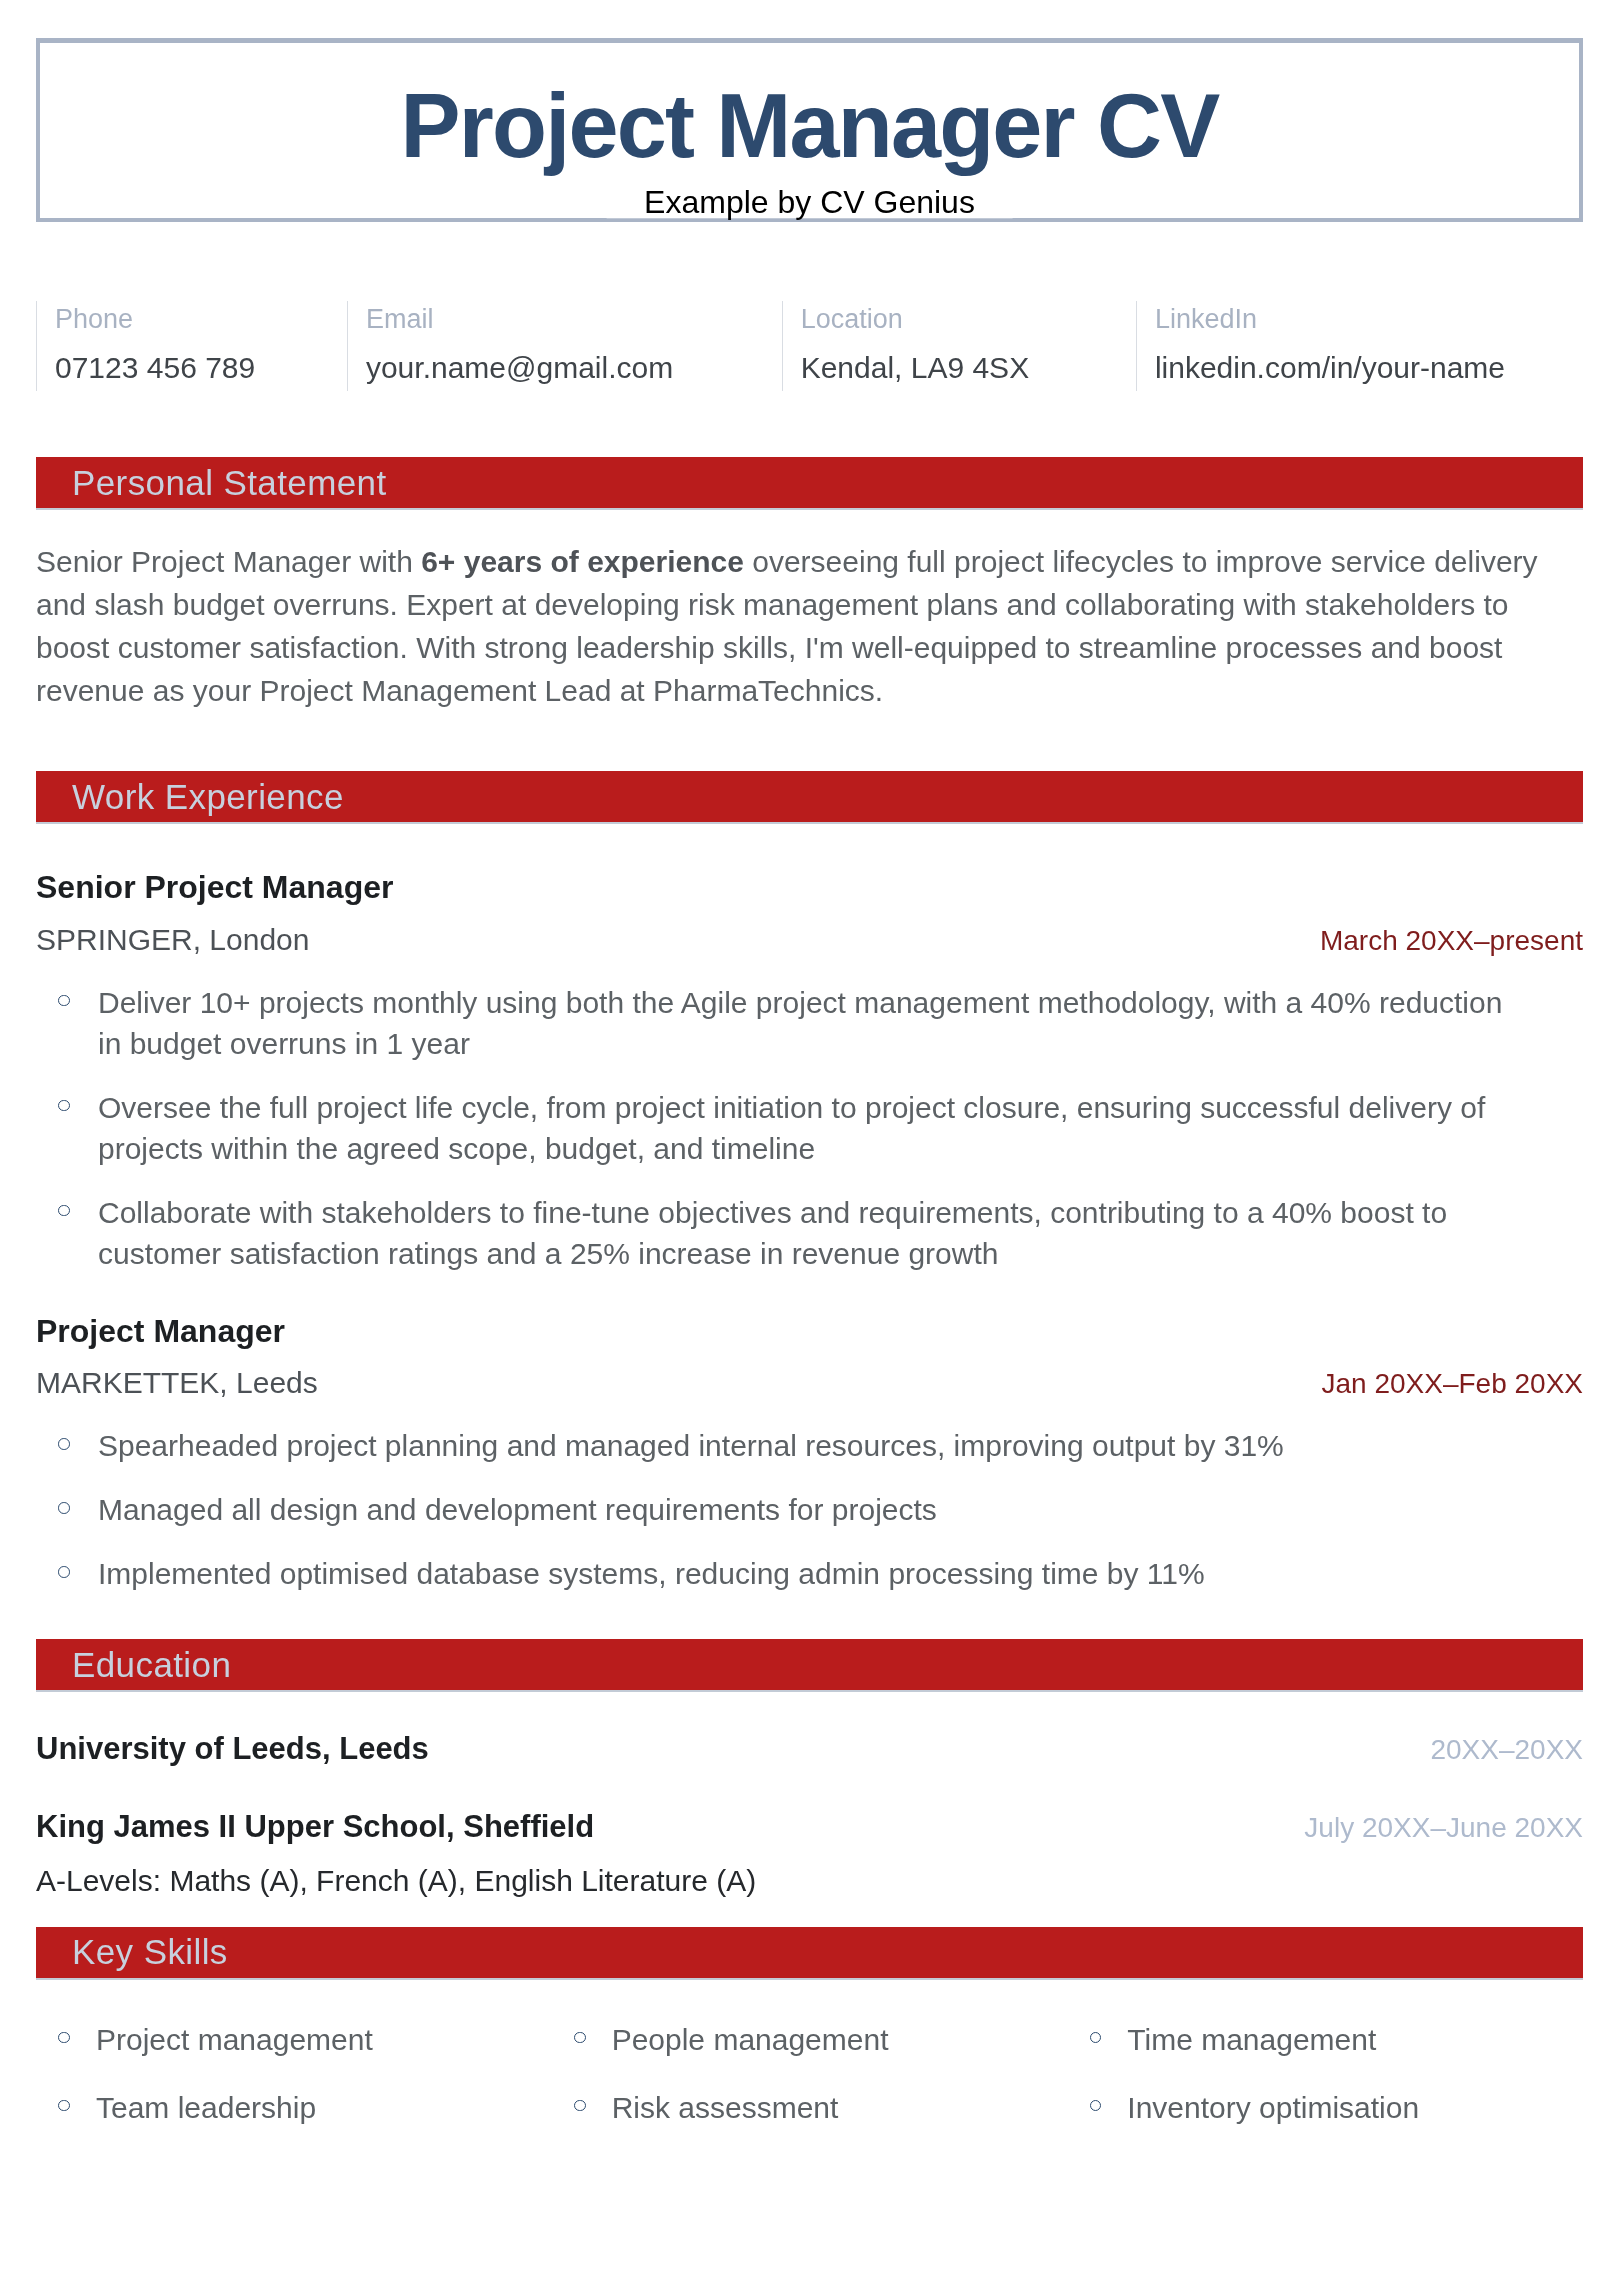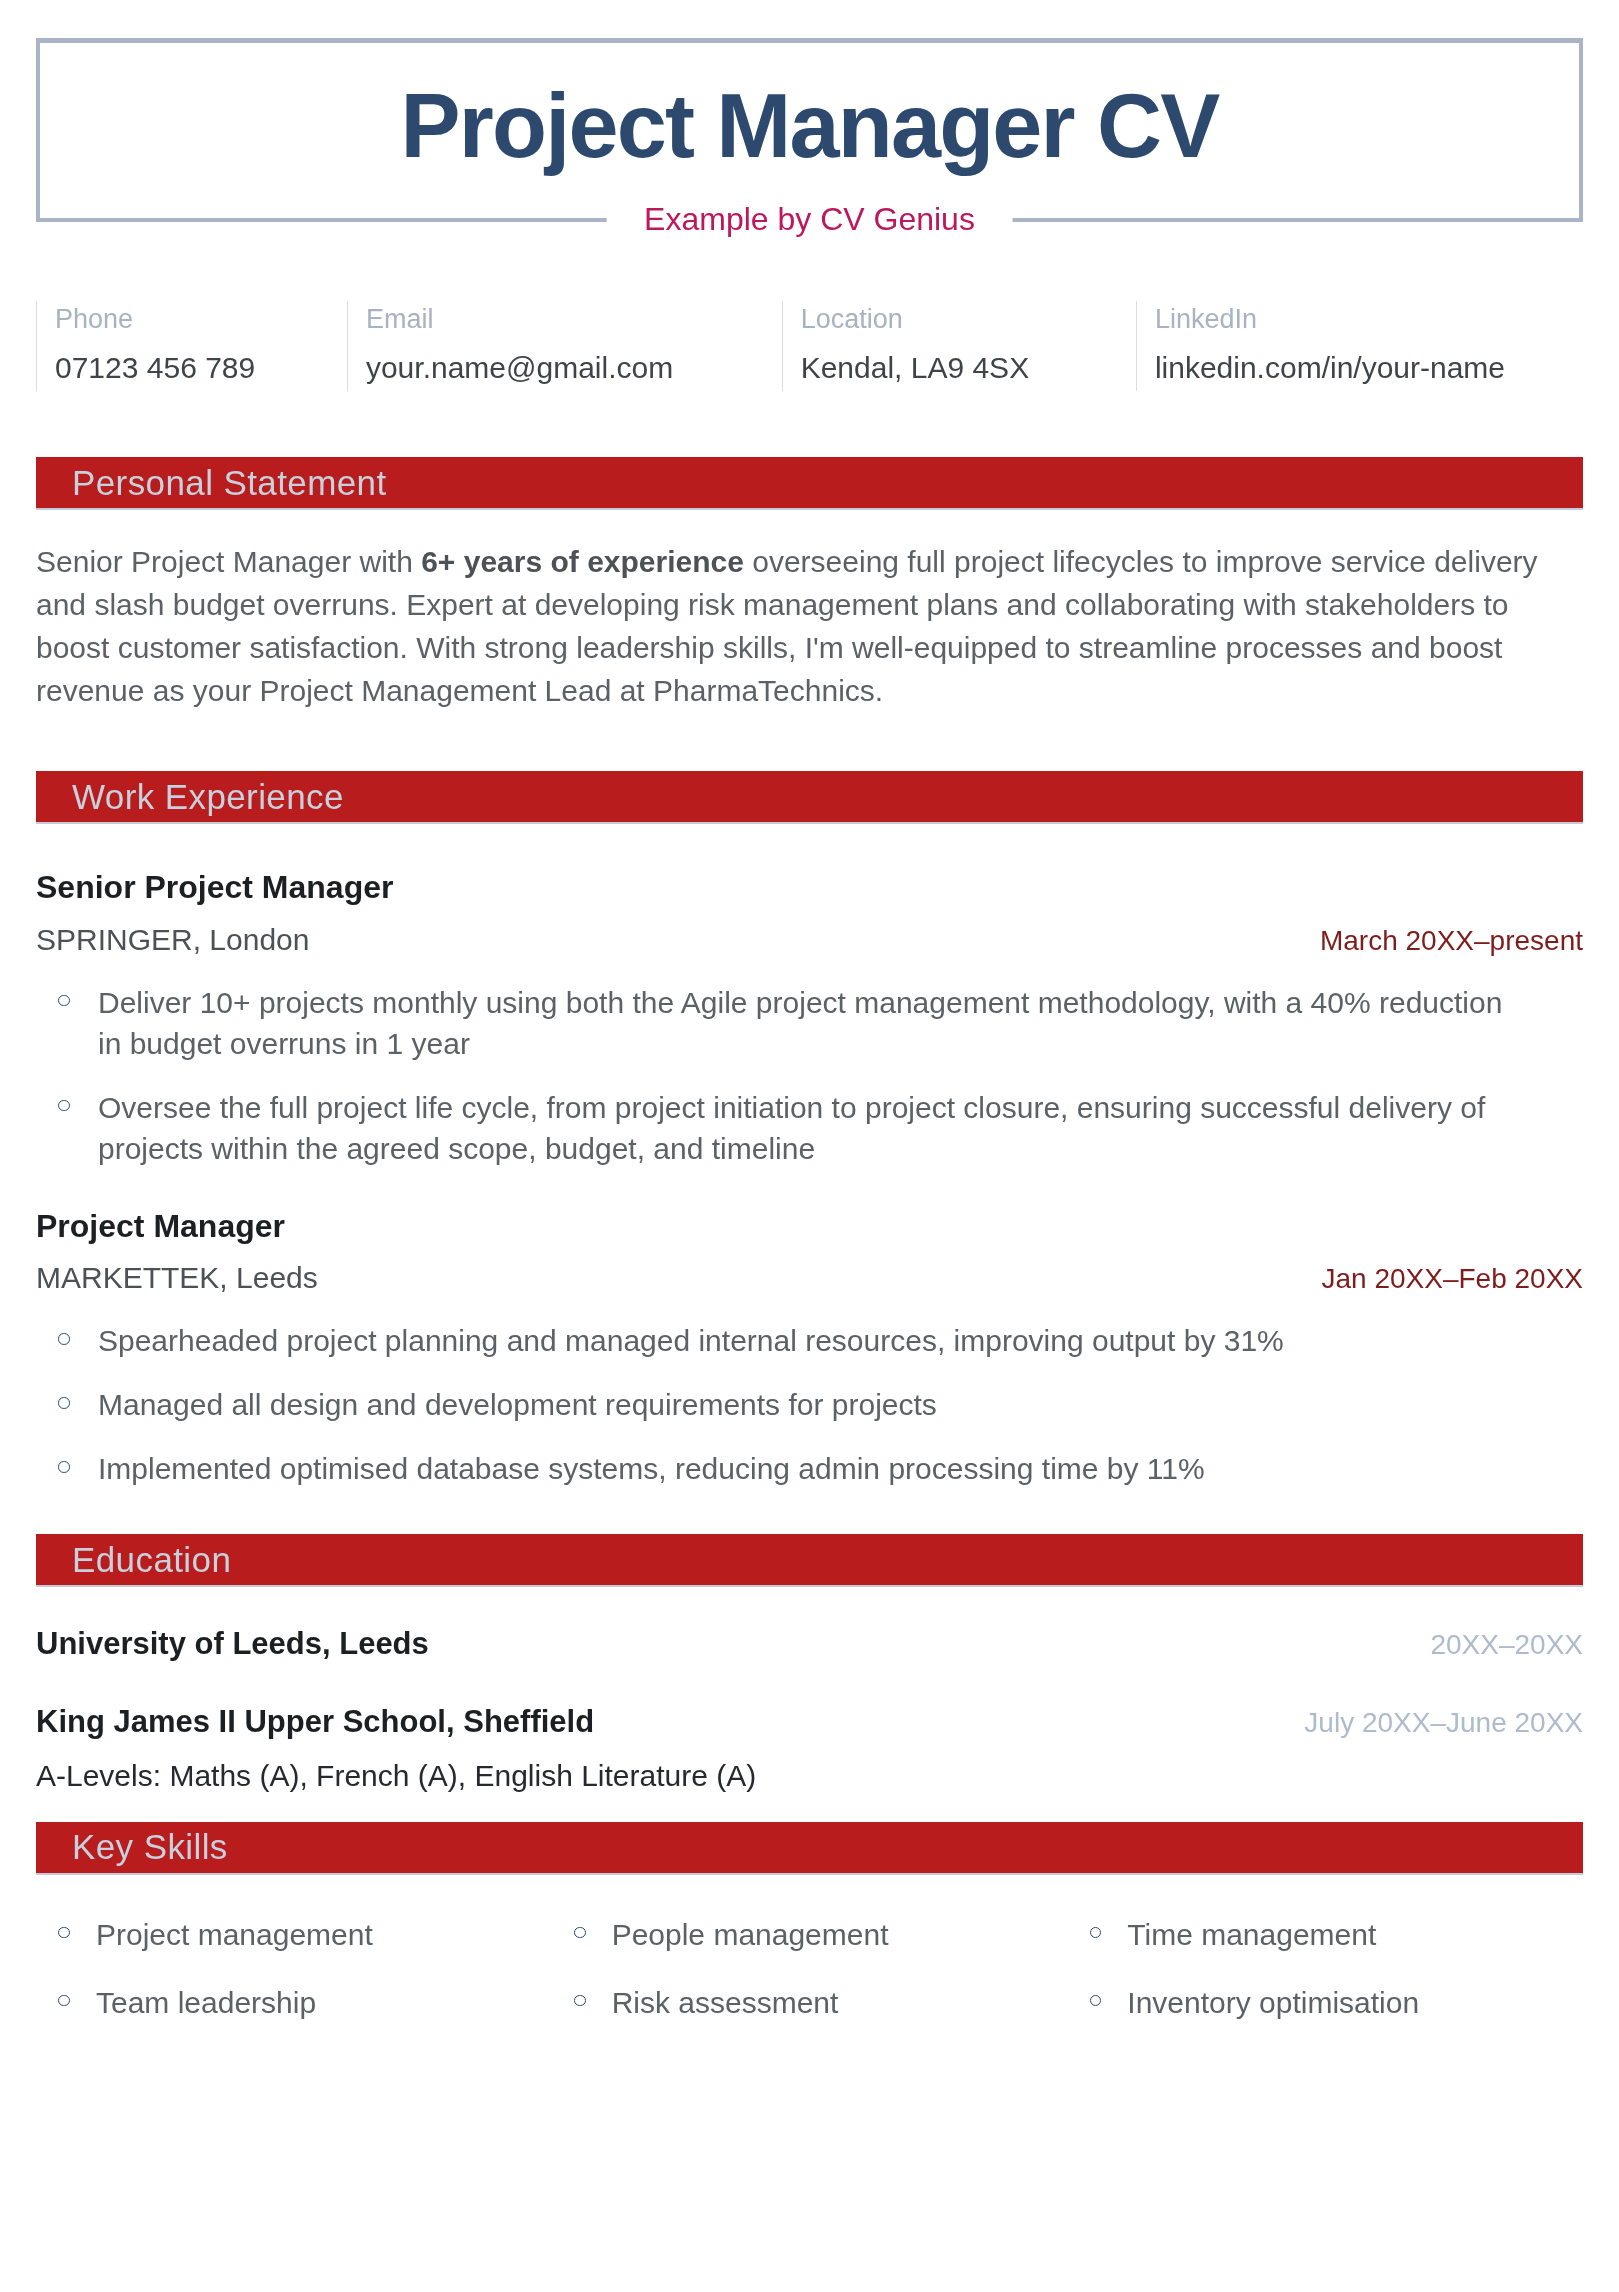--- a/index.html
+++ b/index.html
@@ -30,26 +30,26 @@
     font-size: 90px;
     font-weight: 700;
     letter-spacing: -1.8px;
     color: #2d4a6e;
     line-height: 1;
     padding-bottom: 9px;
   }
   .cv-subtitle {
     position: absolute;
     left: 50%;
-    bottom: 0;
+    bottom: 17px;
     transform: translate(-50%, 54%);
     background: #ffffff;
     padding: 0 38px;
     font-size: 32px;
-    color: #be185d;
+    color: #000000;
     white-space: nowrap;
     line-height: 1;
   }
 
   
   .contact-row {
     display: flex;
     margin-top: 79px;
   }
   .contact-col {
@@ -223,20 +223,24 @@
     </div>
     <div class="bullet-list">
             <div class="bullet-item">
     <span class="bullet-dot"></span>
     <span class="bullet-text">Deliver 10+ projects monthly using both the Agile project management methodology, with a 40% reduction in budget overruns in 1 year</span>
   </div>
             <div class="bullet-item">
     <span class="bullet-dot"></span>
     <span class="bullet-text">Oversee the full project life cycle, from project initiation to project closure, ensuring successful delivery of projects within the agreed scope, budget, and timeline</span>
   </div>
+            <div class="bullet-item">
+    <span class="bullet-dot"></span>
+    <span class="bullet-text">Collaborate with stakeholders to fine-tune objectives and requirements, contributing to a 40% boost to customer satisfaction ratings and a 25% increase in revenue growth</span>
+  </div>
           </div>
   </div>
         <div class="job">
     <div class="job-title">Project Manager</div>
     <div class="job-meta">
       <span class="job-company">MARKETTEK, Leeds</span>
       <span class="job-dates">Jan 20XX–Feb 20XX</span>
     </div>
     <div class="bullet-list">
             <div class="bullet-item">

